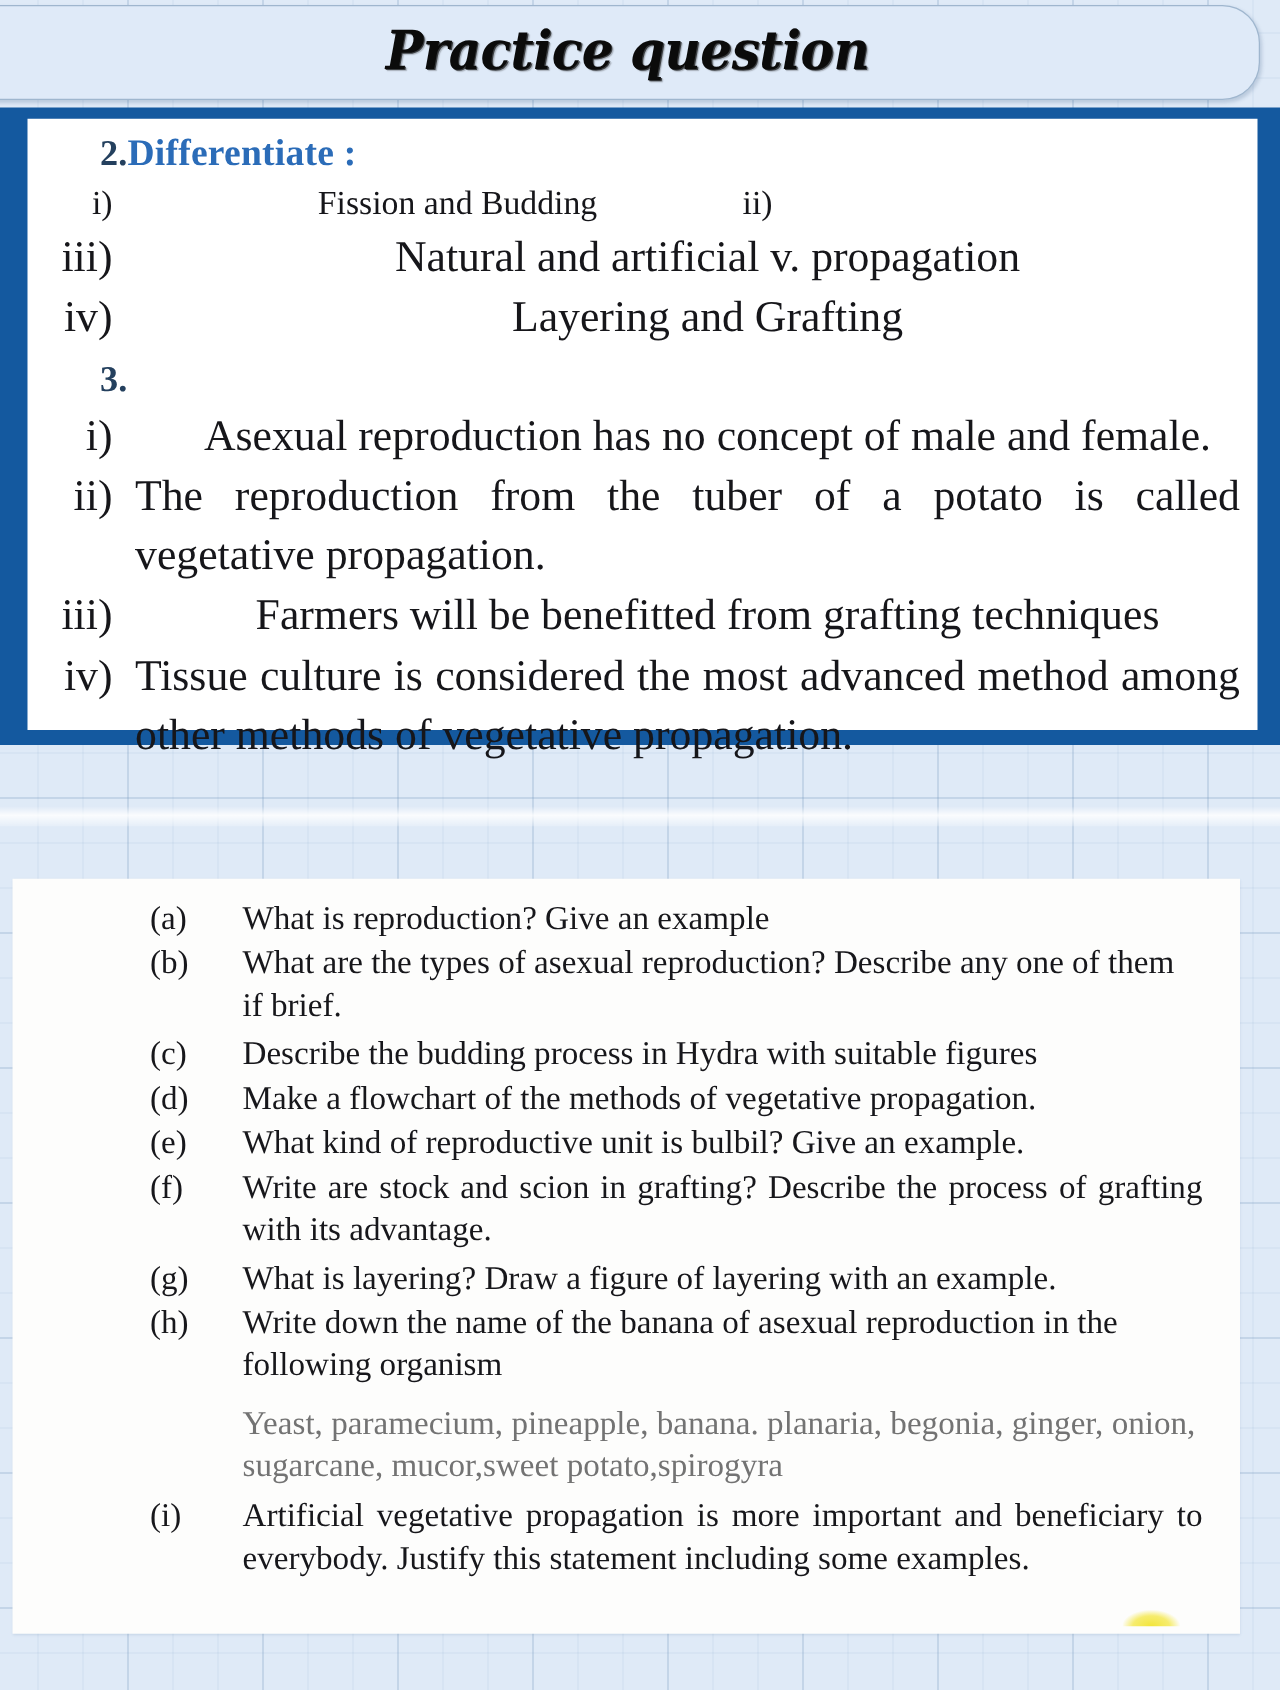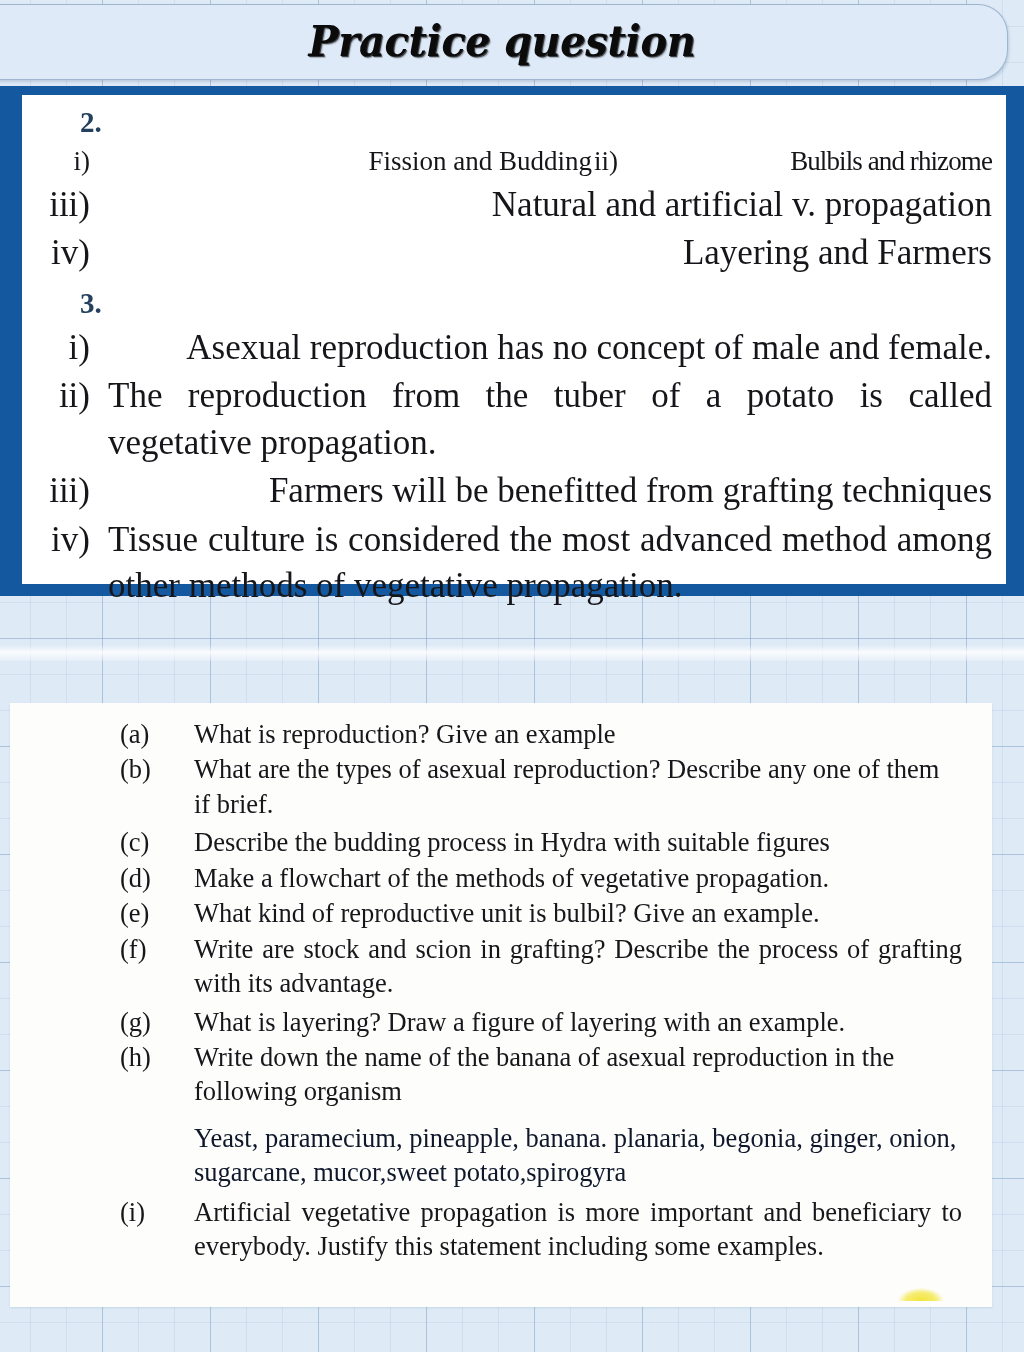--- a/index.html
+++ b/index.html
@@ -144,21 +144,21 @@
     padding-right: 18px;
     padding-left: 0;
     white-space: nowrap;
   }
   .r-text {
     flex: 1 1 auto;
     text-align: justify;
     text-justify: inter-word;
     padding-right: 2px;
   }
-  .r-text.nojustify { text-align: right; margin-left: 32px; }
+  .r-text.nojustify { text-align: center; margin-left: 32px; }
 
   
   .two-col {
     display: flex;
     align-items: baseline;
     font-size: 27px;
     color: #16161a;
     line-height: 1.33;
     margin-bottom: 2px;
   }
@@ -184,21 +184,21 @@
     white-space: nowrap;
   }
   .l-text {
     flex: 1 1 auto;
     text-align: left;
   }
   .l-text.justify { text-align: justify; text-justify: inter-word; }
   .l-sub {
     margin-left: 74px;
     font-size: 26.5px;
-    color: #0f172a;
+    color: #737373;
     line-height: 1.30;
     margin-top: 12px;
     margin-bottom: 2px;
   }
   .gap-sm { height: 7px; }
   .gap-xs { height: 3px; }
 </style>
 </head>
 <body>
 
@@ -207,40 +207,40 @@
 
 <div id="header-banner">
   <div id="page-title">Practice question</div>
 </div>
 
 <div id="block-one">
   <div id="block-one-inner">
 
     <div class="q-head">
       <div class="q-num">2.</div>
+      <div class="q-head-label">Differentiate :</div>
     </div>
 
     <div class="roman-list">
       <div class="two-col">
         <div class="col-a">
           <span class="r-marker">i)</span>
           <span class="r-text nojustify">Fission and Budding</span>
         </div>
         <div class="col-b">
           <span class="r-marker">ii)</span>
-          <span class="r-text nojustify tight">Bulbils and rhizome</span>
         </div>
       </div>
       <div class="r-item">
         <span class="r-marker">iii)</span>
         <span class="r-text nojustify">Natural and artificial v. propagation</span>
       </div>
       <div class="r-item">
         <span class="r-marker">iv)</span>
-        <span class="r-text nojustify">Layering and Farmers</span>
+        <span class="r-text nojustify">Layering and Grafting</span>
       </div>
     </div>
 
     <div class="gap-sm"></div>
 
     <div class="q-head">
       <div class="q-num">3.</div>
     </div>
 
     <div class="roman-list">

